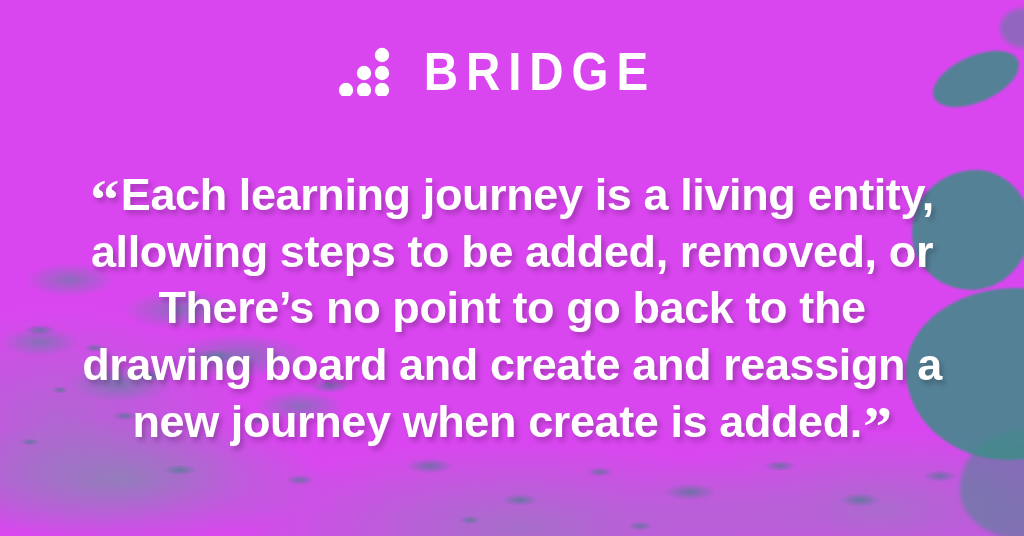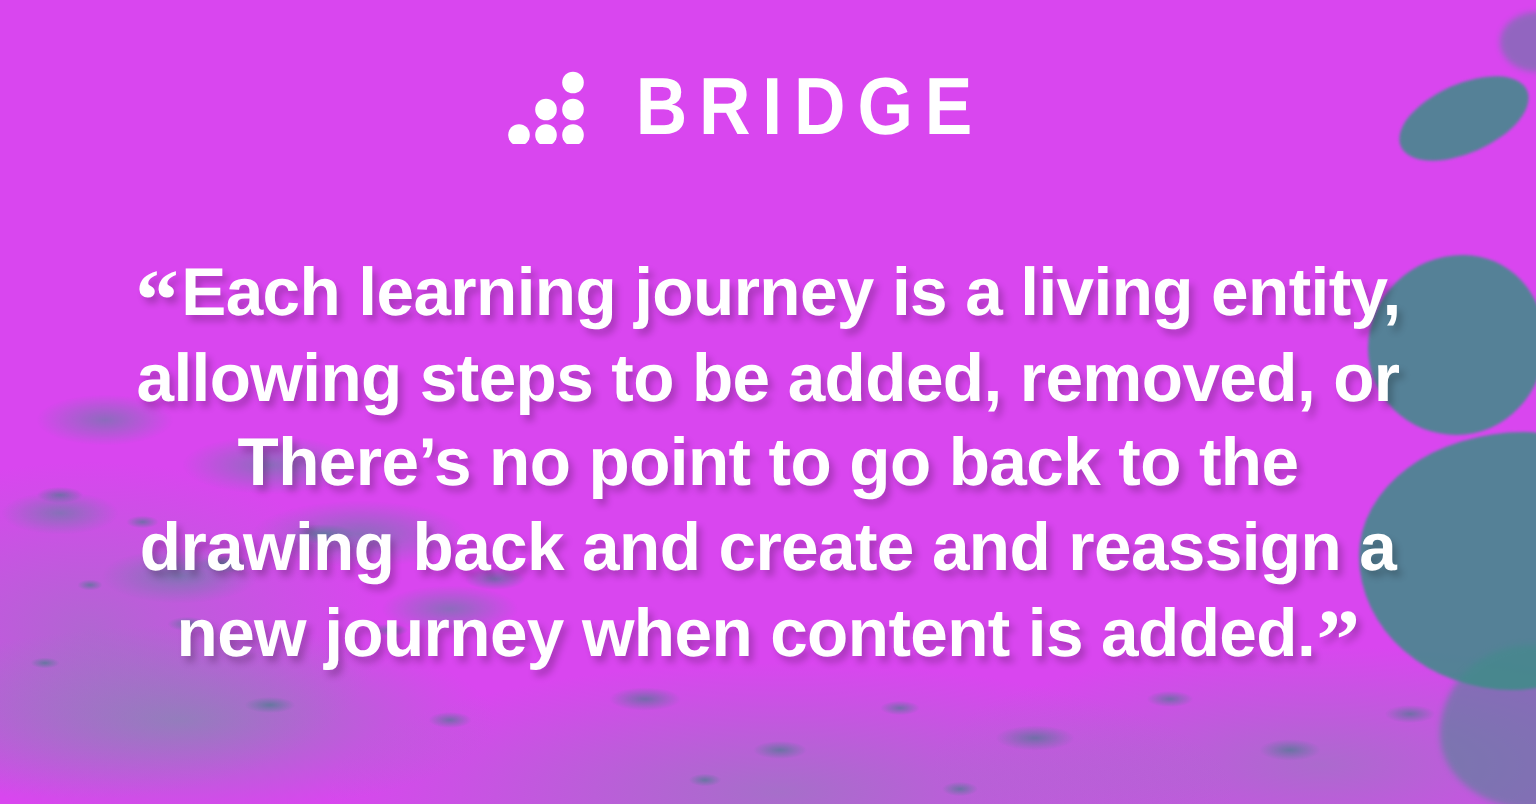--- a/index.html
+++ b/index.html
@@ -207,18 +207,18 @@
       <circle cx="46" cy="44" r="7.2" fill="#ffffff"></circle>
     </svg>
     <div id="logo-wordmark">BRIDGE</div>
   </div>
 
   <blockquote id="quote">
     <span id="quote-text">
       <span class="qline"><span class="mark mark-open">“</span><span>Each learning journey is a living entity,</span></span>
       <span class="qline">allowing steps to be added, removed, or</span>
       <span class="qline">There’s no point to go back to the</span>
-      <span class="qline">drawing back and create and reassign a</span>
-      <span class="qline"><span>new journey when content is added.</span><span class="mark mark-close">”</span></span>
+      <span class="qline">drawing board and create and reassign a</span>
+      <span class="qline"><span>new journey when create is added.</span><span class="mark mark-close">”</span></span>
     </span>
   </blockquote>
 
 </div>
 
 </body></html>

